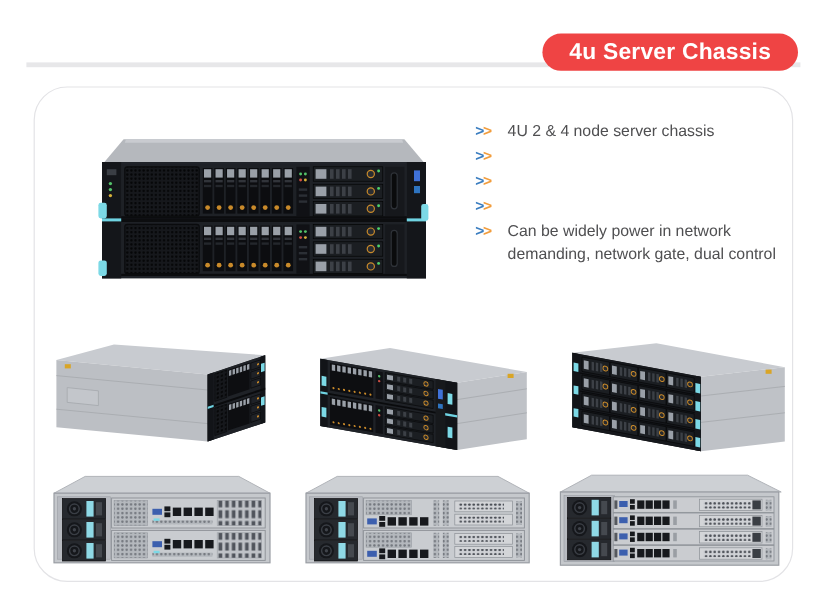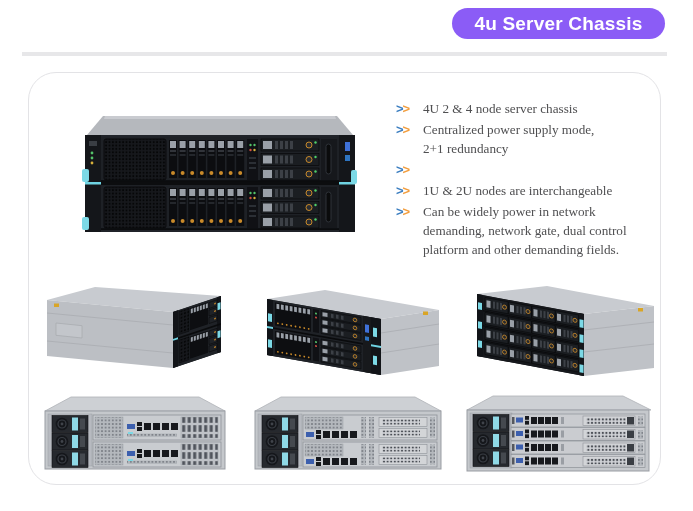--- a/index.html
+++ b/index.html
@@ -1,29 +1,29 @@
 <!DOCTYPE html>
 <html><head>
 <meta charset="utf-8">
 <style>
   html,body{margin:0;padding:0;background:#fff;}
   .canvas{position:relative;width:693px;height:511px;background:#fff;overflow:hidden;
           font-family:"Liberation Sans",sans-serif;}
   .divider{position:absolute;left:22px;top:52px;width:645px;height:4px;background:#e7e7e9;}
-  .banner{position:absolute;left:452px;top:8px;width:213px;height:31px;background:#8b5cf6;
+  .banner{position:absolute;left:452px;top:28px;width:213px;height:31px;background:#ef4444;
           border-radius:16px;color:#fff;font-size:19px;font-weight:600;letter-spacing:.2px;
           display:flex;align-items:center;justify-content:center;}
   .frame{position:absolute;left:28px;top:72px;width:631px;height:411px;
          border:1px solid #e3e3e6;border-radius:28px;}
   .features{position:absolute;left:396px;top:99px;width:260px;}
   .feat{display:flex;align-items:flex-start;margin-bottom:2px;}
   .chev{flex:0 0 27px;font-size:13px;font-weight:700;line-height:19px;letter-spacing:-1px;}
   .c1{color:#3b7ec0;} .c2{color:#f29d3d;}
   .ftext{font-size:13.2px;line-height:19px;color:#4f4f51;}
-  .fline{display:block;white-space:nowrap;font-family:Liberation Serif, serif;}
+  .fline{display:block;white-space:nowrap;}
   .img{position:absolute;}
 </style>
 </head>
 <body>
 
 <div class="canvas">
 
   <svg width="0" height="0" style="position:absolute" aria-hidden="true">
     <defs>
       <pattern id="pat-mesh" width="3.4" height="3.4" patternUnits="userSpaceOnUse">
@@ -150,40 +150,32 @@
 
   <div class="features">
     <div class="feat">
       <span class="chev"><span class="c1">&gt;</span><span class="c2">&gt;</span></span>
       <span class="ftext">
         <span class="fline">4U 2 &amp; 4 node server chassis</span>
       </span>
     </div>
     <div class="feat">
       <span class="chev"><span class="c1">&gt;</span><span class="c2">&gt;</span></span>
-      <span class="ftext">
-        <span class="fline">Centralized power supply mode,</span>
-        <span class="fline">2+1 redundancy</span>
-      </span>
+    </div>
+    <div class="feat">
+      <span class="chev"><span class="c1">&gt;</span><span class="c2">&gt;</span></span>
     </div>
     <div class="feat">
       <span class="chev"><span class="c1">&gt;</span><span class="c2">&gt;</span></span>
     </div>
     <div class="feat">
       <span class="chev"><span class="c1">&gt;</span><span class="c2">&gt;</span></span>
       <span class="ftext">
-        <span class="fline">1U &amp; 2U nodes are interchangeable</span>
-      </span>
-    </div>
-    <div class="feat">
-      <span class="chev"><span class="c1">&gt;</span><span class="c2">&gt;</span></span>
-      <span class="ftext">
         <span class="fline">Can be widely power in network</span>
         <span class="fline">demanding, network gate, dual control</span>
-        <span class="fline">platform and other demanding fields.</span>
       </span>
     </div>
   </div>
 
   <svg class="img" style="left:44px;top:283px" width="186" height="92" viewBox="0 0 186 92" role="img" aria-label="4U server chassis three-quarter view facing right">
     <defs>
       <g id="m1-row">
         <rect x="6" y="1.5" width="10" height="23" fill="url(#pat-mesh)" stroke="#0a0b0d" stroke-width="0.5"></rect>
         <rect x="17" y="2" width="18" height="22" fill="#0d0e11"></rect>
         <rect x="17.8" y="2.8" width="2" height="4.5" fill="#9aa0a8"></rect>

